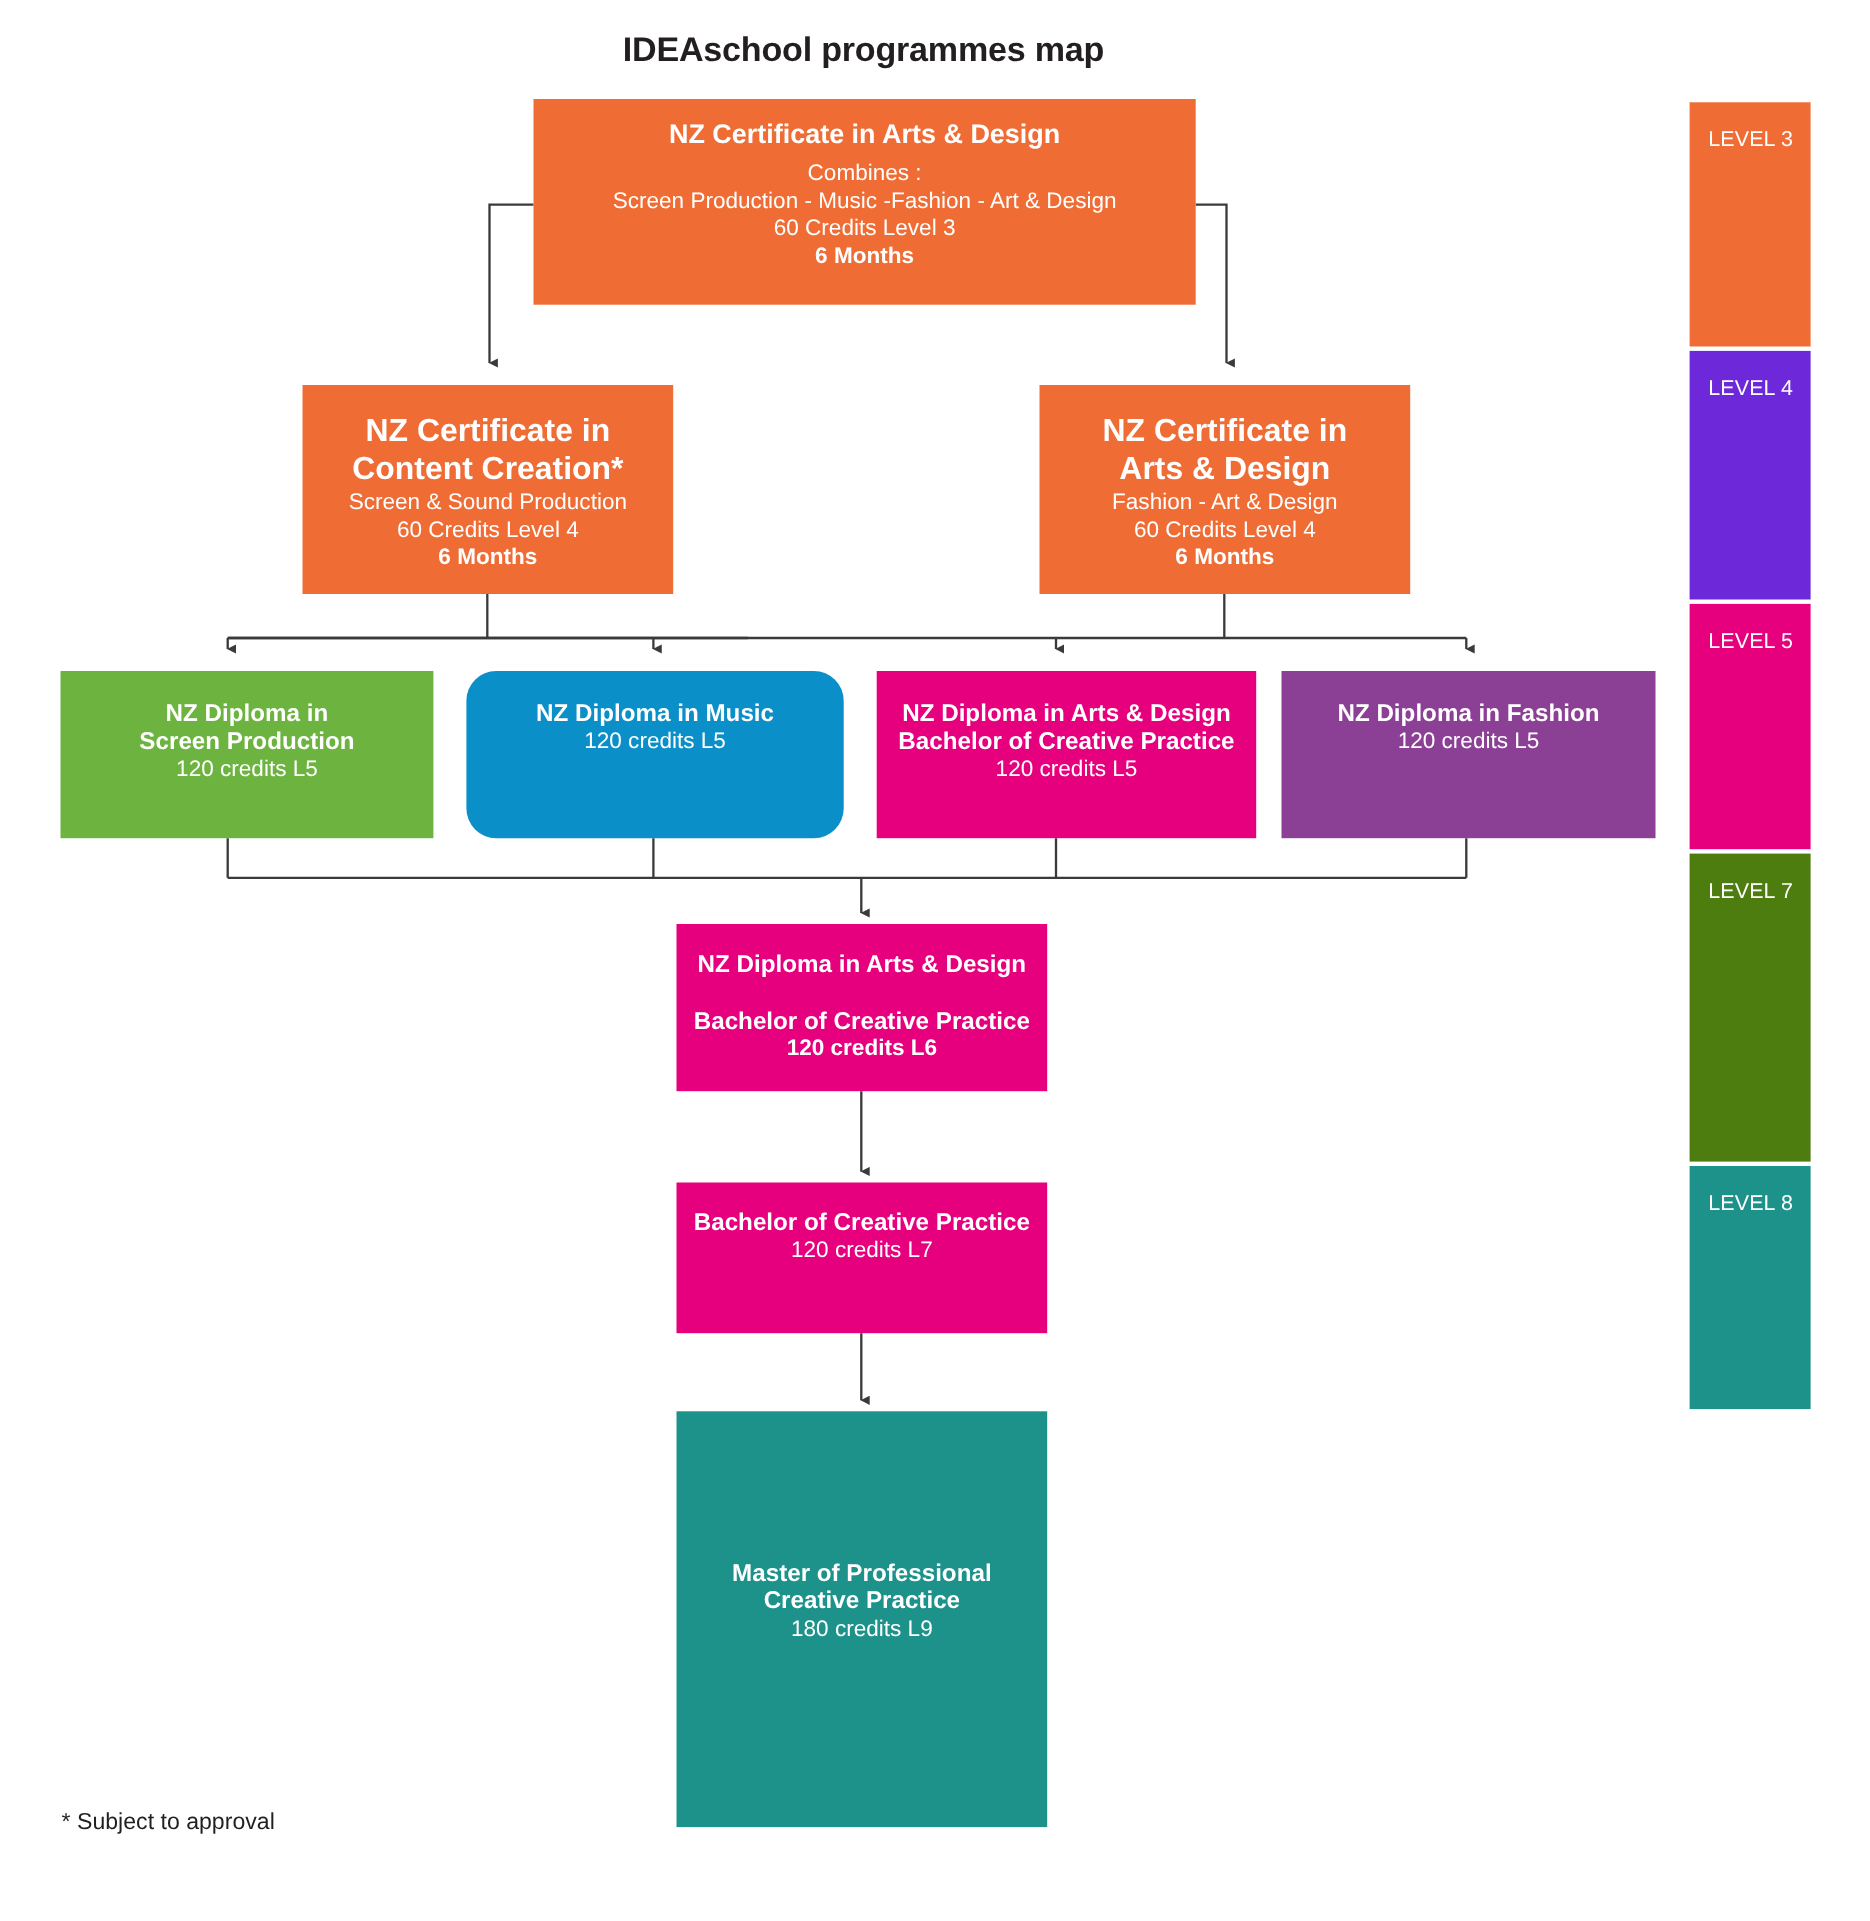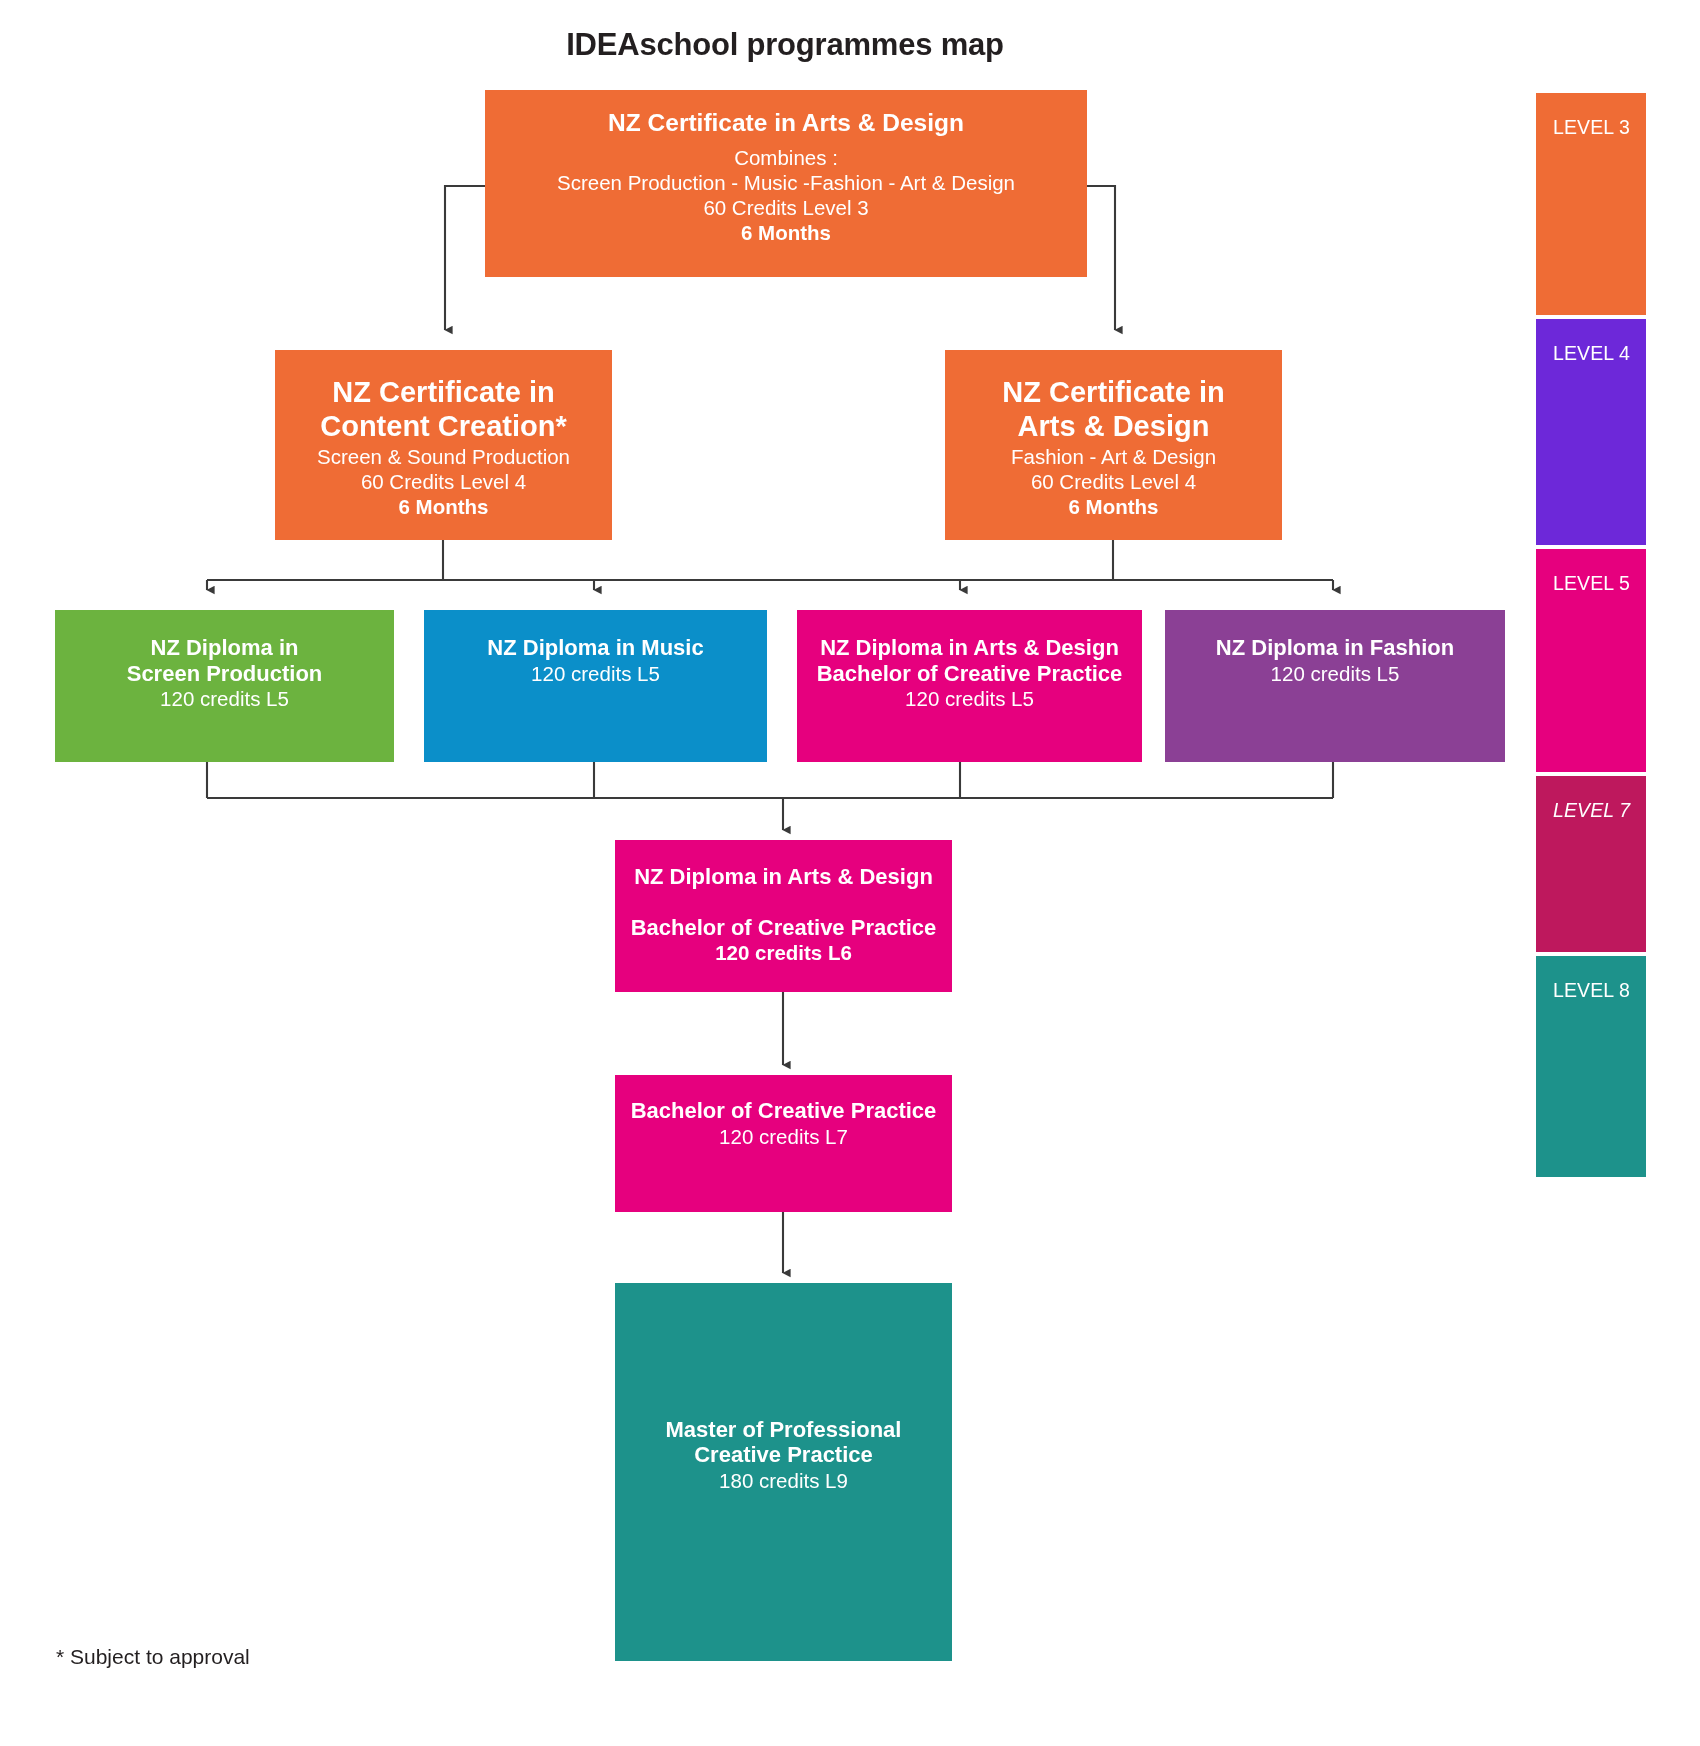--- a/index.html
+++ b/index.html
@@ -85,21 +85,21 @@
     background: #ef6c35;
     padding-top: 26px;
   }
   #node-cert-content .ttl, #node-cert-artsdesign .ttl { font-size: 29px; }
   #node-cert-content .sub, #node-cert-artsdesign .sub { font-size: 20.5px; }
   #node-cert-content .strong, #node-cert-artsdesign .strong { font-weight: bold; font-size: 20.5px; }
 
   
   .dip { top: 610px; height: 152px; padding-top: 25px; }
   #node-dip-screen    { left: 55px;   width: 339px; background: #6cb33f; }
-  #node-dip-music     { left: 424px;  width: 343px; background: #0b8fc9; }
+  #node-dip-music     { left: 424px;  width: 343px; background: #0b8fc9; border-radius: 27px; }
   #node-dip-artsdesign{ left: 797px;  width: 345px; background: #e6007e; }
   #node-dip-fashion   { left: 1165px; width: 340px; background: #8b4095; }
   .dip .ttl { font-size: 22px; }
   .dip .sub { font-size: 20.5px; }
 
   
   #node-dip-l6 {
     left: 615px; top: 840px; width: 337px; height: 152px;
     background: #e6007e;
     padding-top: 24px;
@@ -140,21 +140,21 @@
     color: #ffffff;
     font-size: 19.5px;
     padding: 23px 0 0 17px;
     margin-bottom: 4px;
     letter-spacing: 0.1px;
   }
   .lv-3 { height: 222px; background: #ef6c35; }
   .lv-4 { height: 226px; background: #6d28d9; }
   .lv-5 { height: 223px; background: #e6007e; }
   .lv-6 { height: 220px; background: #e6007e; }
-  .lv-7 { height: 176px; background: #be185d; font-style: italic; }
+  .lv-7 { height: 280px; background: #4d7c0f; }
   .lv-8 { height: 221px; background: #1d928b; }
   .lv-9 { height: 222px; background: #1d928b; }
 
   
   #footnote {
     position: absolute;
     left: 56px;
     top: 1645px;
     font-size: 21px;
     color: #231f20;

